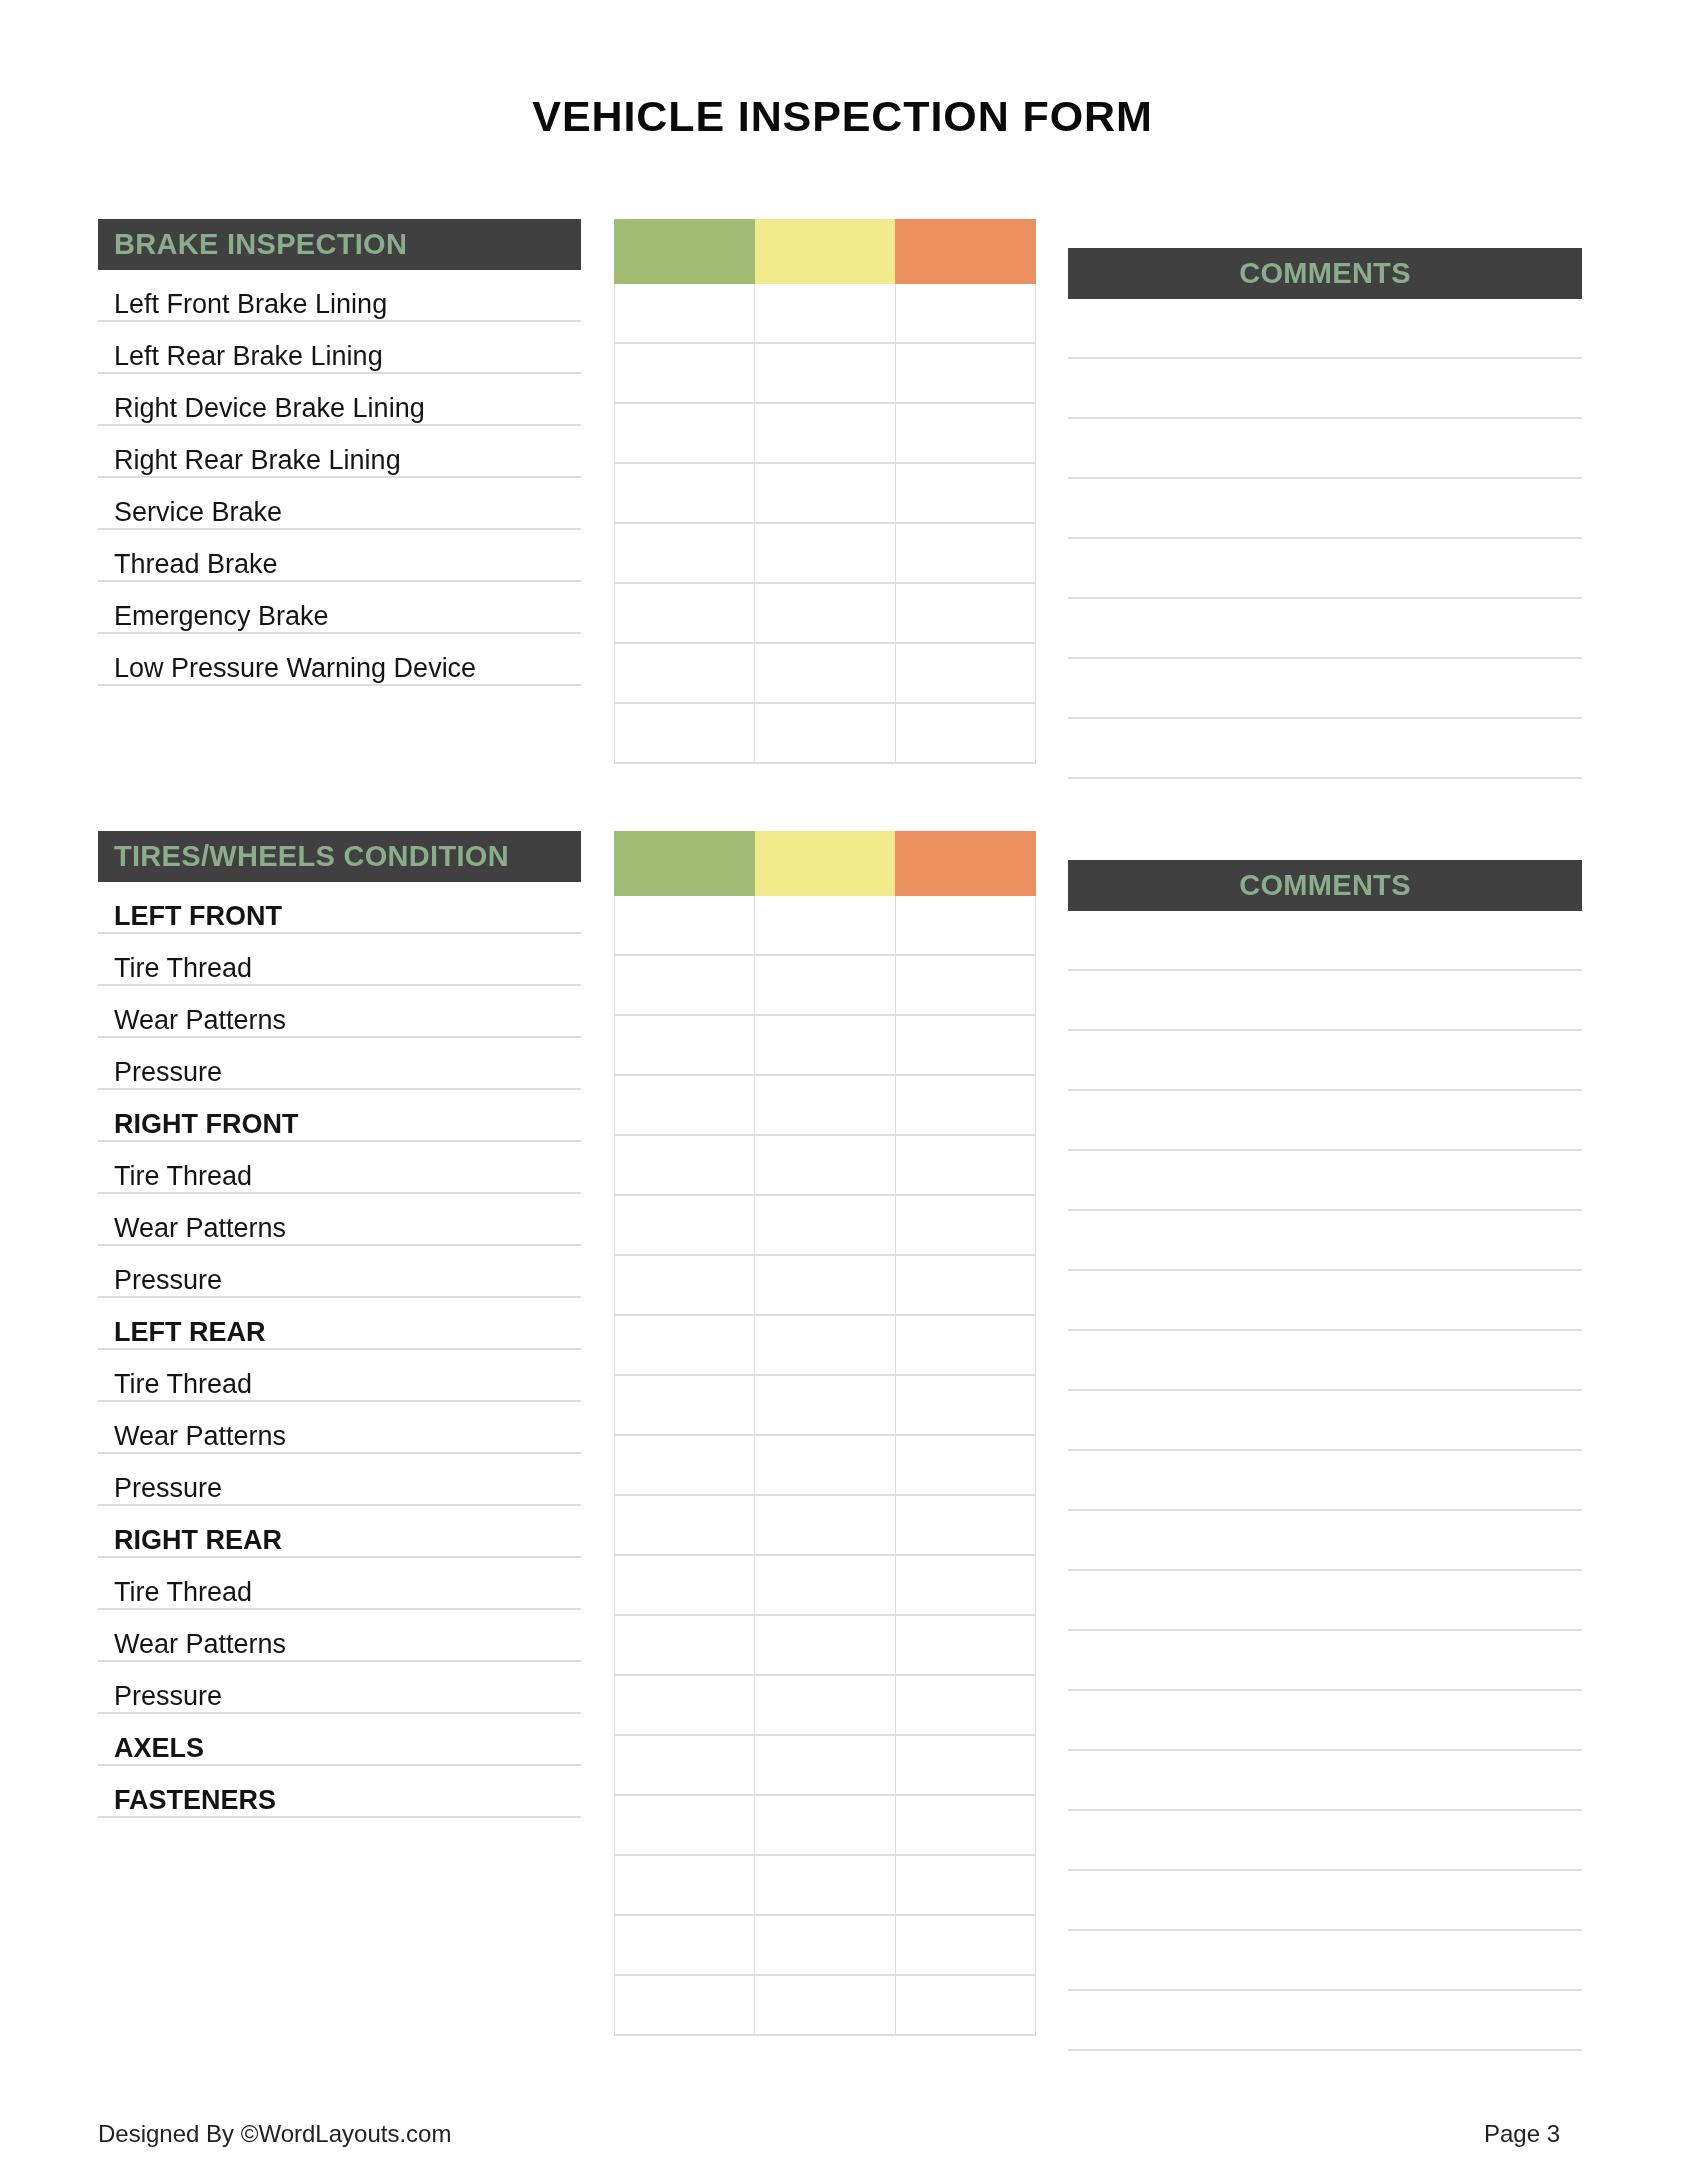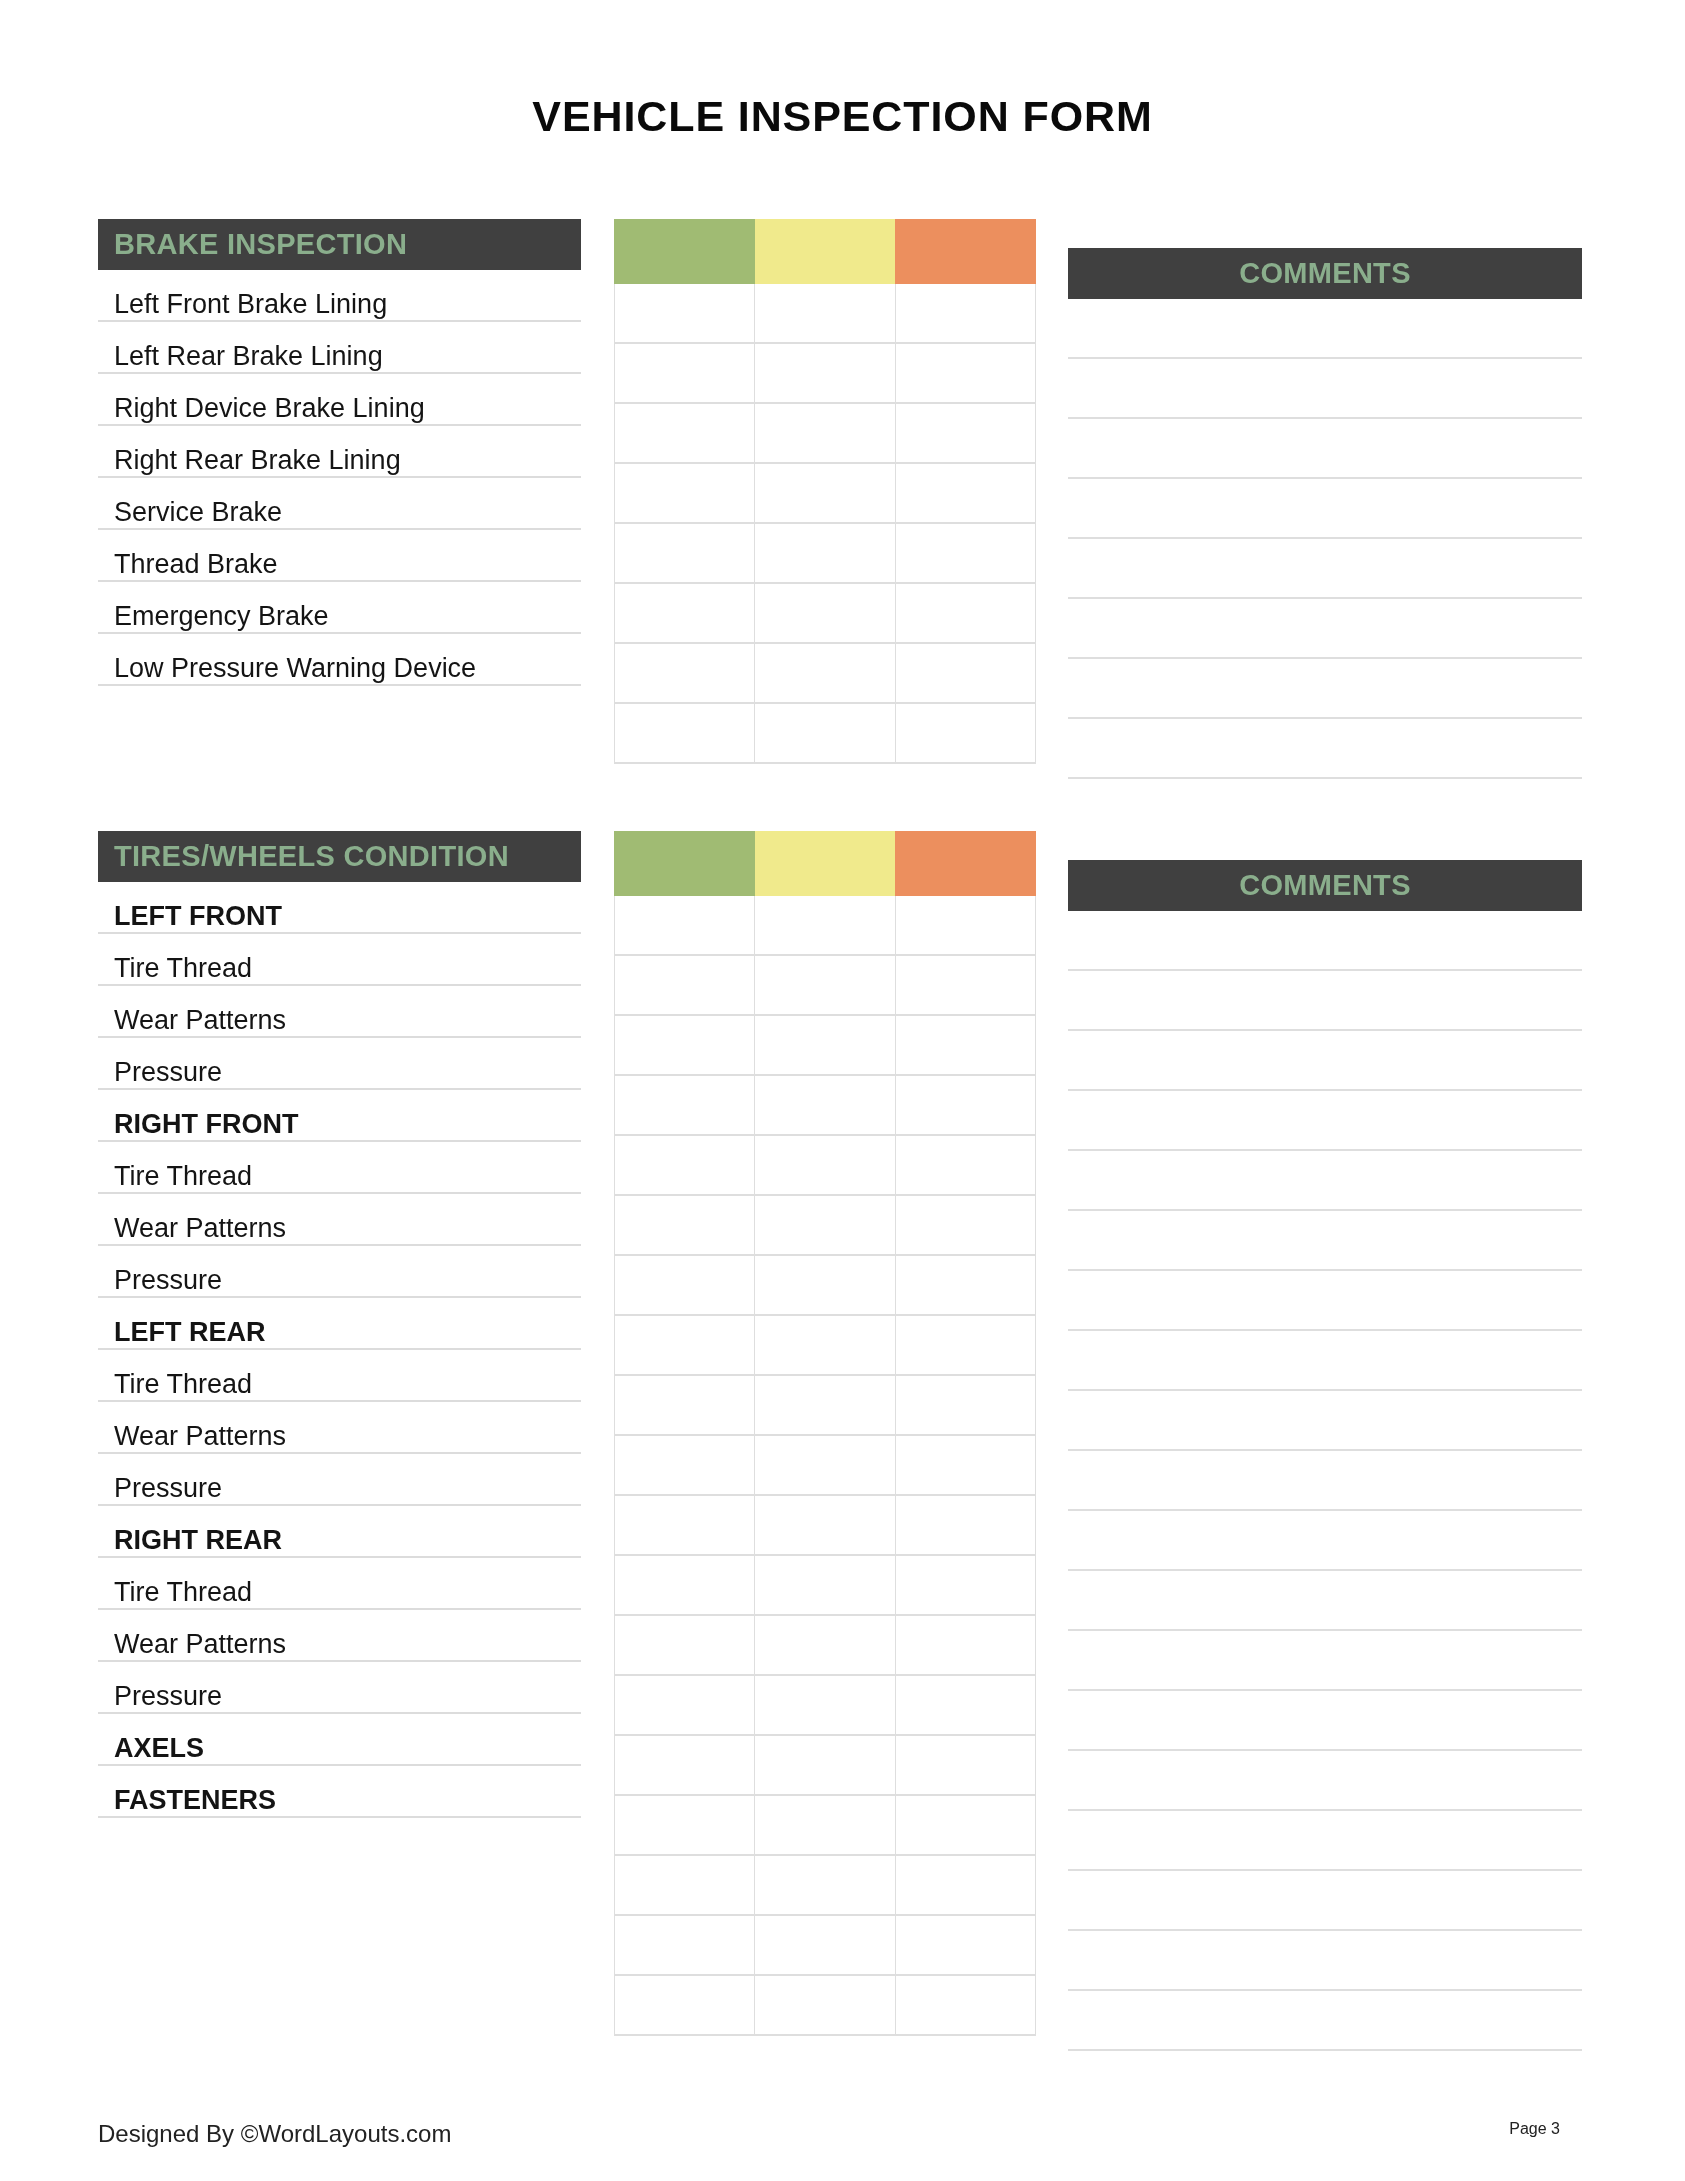--- a/index.html
+++ b/index.html
@@ -16,21 +16,21 @@
   .rating-hdr { height:65px; display:flex; }
   .swatch { flex:1; height:100%; }
   .row { height:52px; box-sizing:border-box; border-bottom:2.6px solid #dcdcdc; display:flex; align-items:flex-end; }
   .row-label { font-size:27px; padding-left:16px; color:#141414; }
   .row-label.bold { font-weight:bold; text-transform:none; }
   .grid-row { height:60px; box-sizing:border-box; border-bottom:2.6px solid #dedede; display:flex; }
   .cell { flex:1; border-left:1.8px solid #dedede; box-sizing:border-box; }
   .cell:last-child { border-right:1.8px solid #dedede; }
   .comment-row { height:60px; box-sizing:border-box; border-bottom:2.6px solid #dedede; }
   .footer-left { position:absolute; left:98px; top:2120px; font-size:24px; color:#222;text-align:center; }
-  .footer-right { position:absolute; right:125px; top:2120px; font-size:16px; color:#222;margin-left:48px; }
+  .footer-right { position:absolute; right:125px; top:2120px; font-size:24px; color:#222;margin-left:48px; }
 </style>
 </head>
 <body>
 
 <div class="title">VEHICLE INSPECTION FORM</div>
 
 <div class="section" style="top:219px;">
     <div class="col-items">
     <div class="hdr">
       <span class="hdr-label">BRAKE INSPECTION</span>

